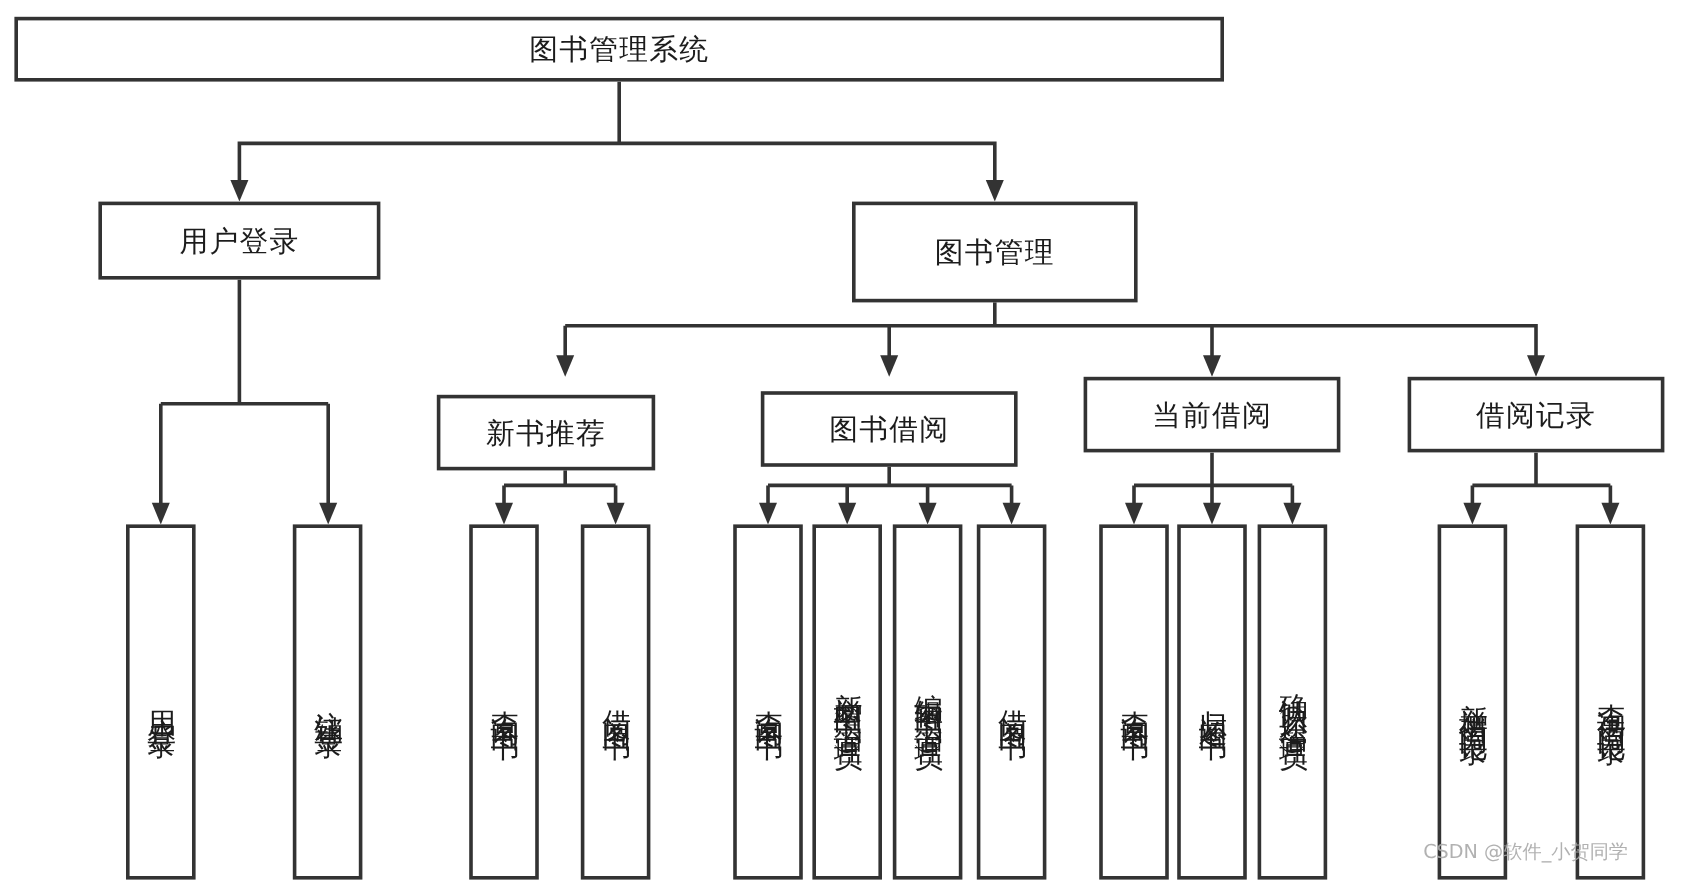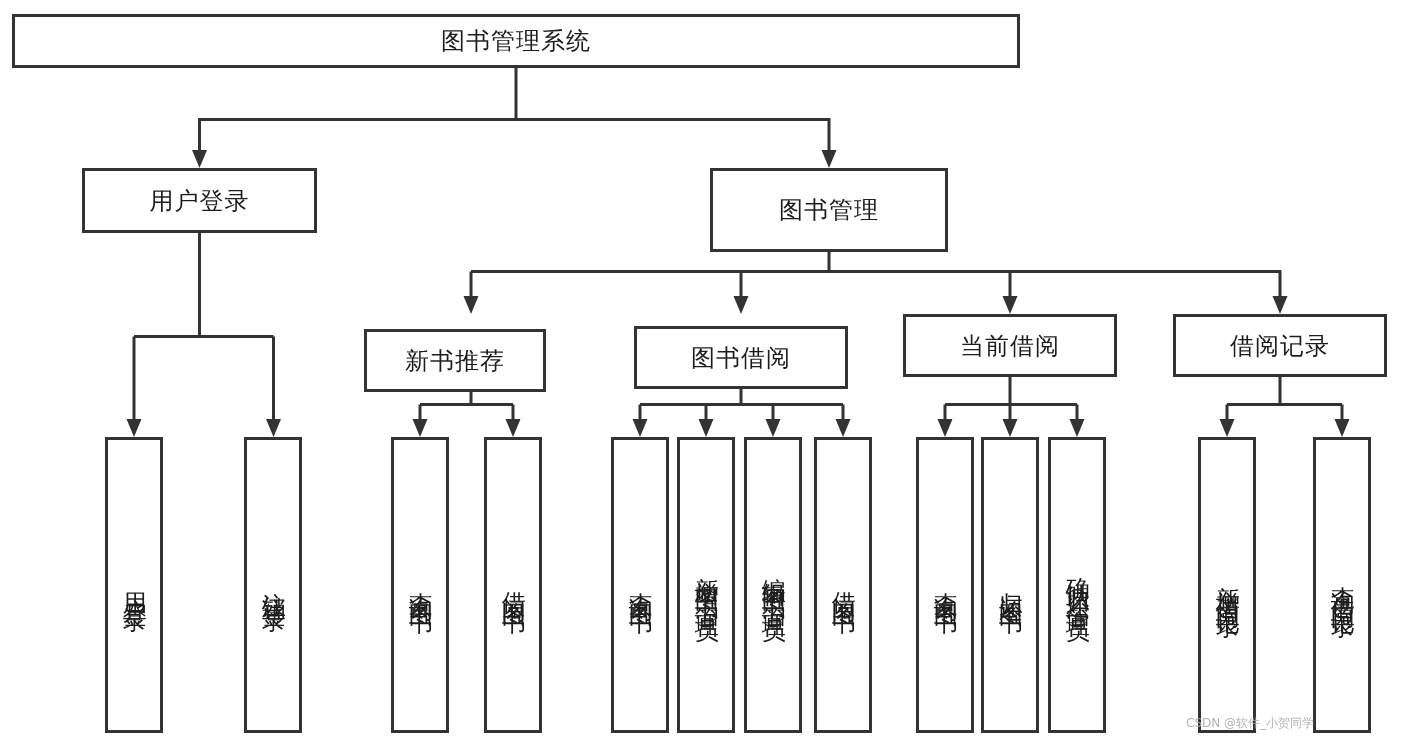--- a/index.html
+++ b/index.html
@@ -16,22 +16,22 @@
     display:flex; align-items:center; justify-content:center;
   }
   .hbox span {
     font-size:24px; color:var(--text,#1c1c1c); letter-spacing:1px; white-space:nowrap;text-align:center;
   }
   .vbox span {
     writing-mode:vertical-rl; text-orientation:mixed; line-height:1.15;
     font-size:24px; letter-spacing:6px; color:var(--text,#1c1c1c); white-space:nowrap;
   }
   .watermark {
-    position:absolute; left:1186px; top:715px; z-index:3;
-    font-size:12px; color:var(--watermark,#a9a9a9); white-space:nowrap; opacity:.9;
+    position:absolute; left:1186px; top:700px; z-index:3;
+    font-size:16px; color:var(--watermark,#a9a9a9); white-space:nowrap; opacity:.9;
   }
 </style>
 </head>
 <body>
 
 <div class="canvas">
 
   <svg class="connectors" width="1405" height="747">
 
     <path d="M516 68 V121 M198 119.5 H830.5 M199.5 119.5 V152 M829 119.5 V152"></path>

